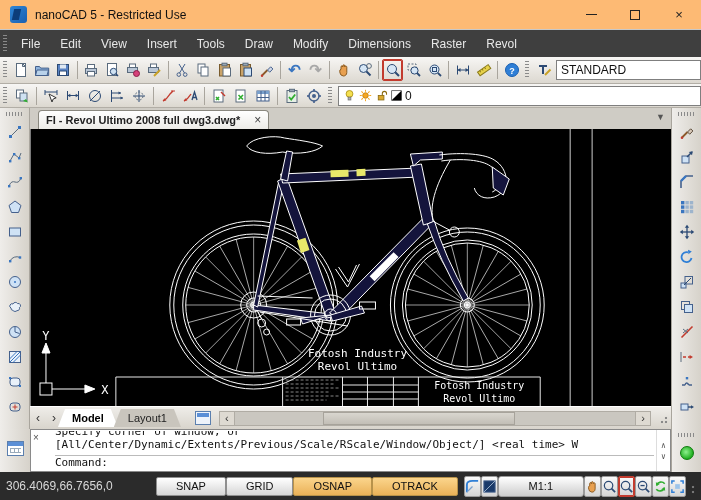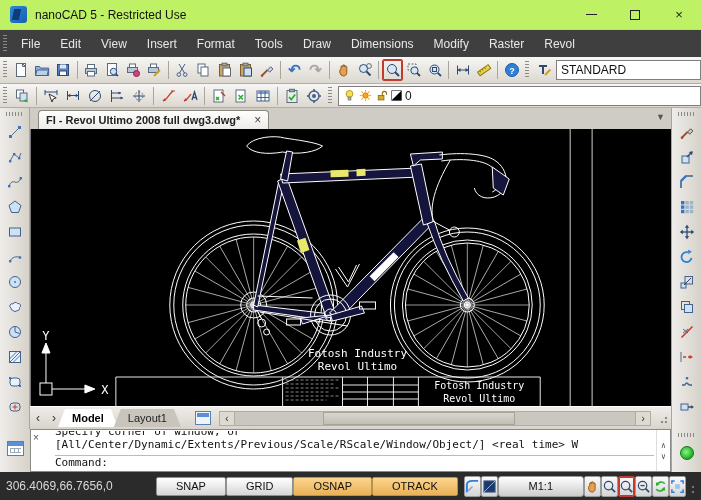--- a/index.html
+++ b/index.html
@@ -1,20 +1,20 @@
 <!DOCTYPE html>
 <html><head>
 <meta charset="utf-8">
 <style>
   *{box-sizing:border-box;margin:0;padding:0}
   html,body{width:701px;height:500px;overflow:hidden}
   body{font-family:"Liberation Sans",sans-serif;background:#d4d0c8;position:relative;font-size:12px}
 
   
-  .titlebar{height:30px;background:#bef264;display:flex;align-items:center;border-bottom:1px solid #c8c8c8}
+  .titlebar{height:30px;background:#fdba74;display:flex;align-items:center;border-bottom:1px solid #c8c8c8}
   .app-logo{width:17px;height:17px;margin:0 8px 0 10px;background:linear-gradient(135deg,#2f86d6 0%,#1a5fb0 100%);border-radius:3px;position:relative}
   .app-logo:after{content:"";position:absolute;left:3px;top:3px;width:7px;height:11px;background:#0c3d7a;transform:skewX(-12deg)}
   .title-text{color:#111;font-size:12px}
   .win-controls{margin-left:auto;display:flex;height:100%}
   .win-btn{width:44px;height:100%;display:flex;align-items:center;justify-content:center;color:#222;font-size:13px}
   .glyph-min{width:11px;height:1px;background:#222;display:block}
   .glyph-max{width:10px;height:10px;border:1px solid #222;display:block}
 
   
   .menubar{height:27px;background:#3f3f3f;display:flex;align-items:center;color:#e8e8e8}
@@ -119,25 +119,24 @@
       </div>
   </div>
 </div>
 
 <div class="menubar">
   <div class="vgrip"></div>
   <div class="menu-item">File</div>
   <div class="menu-item">Edit</div>
   <div class="menu-item">View</div>
   <div class="menu-item">Insert</div>
-  <div class="menu-item">Format</div>
   <div class="menu-item">Tools</div>
   <div class="menu-item">Draw</div>
+  <div class="menu-item">Modify</div>
   <div class="menu-item">Dimensions</div>
-  <div class="menu-item">Modify</div>
   <div class="menu-item">Raster</div>
   <div class="menu-item">Revol</div>
 </div>
 
 <div class="toolbar tb1">
   <div class="vgrip"></div>
   <div class="tbtn">
       <svg class="ic" viewBox="0 0 16 16">
         <rect x="3.5" y="1.5" width="9" height="13" fill="#fff" stroke="#5a6b7d"></rect>
         <path d="M9.5,1.5 L12.5,4.5 L9.5,4.5 Z" fill="#cfdce8" stroke="#5a6b7d"></path>

